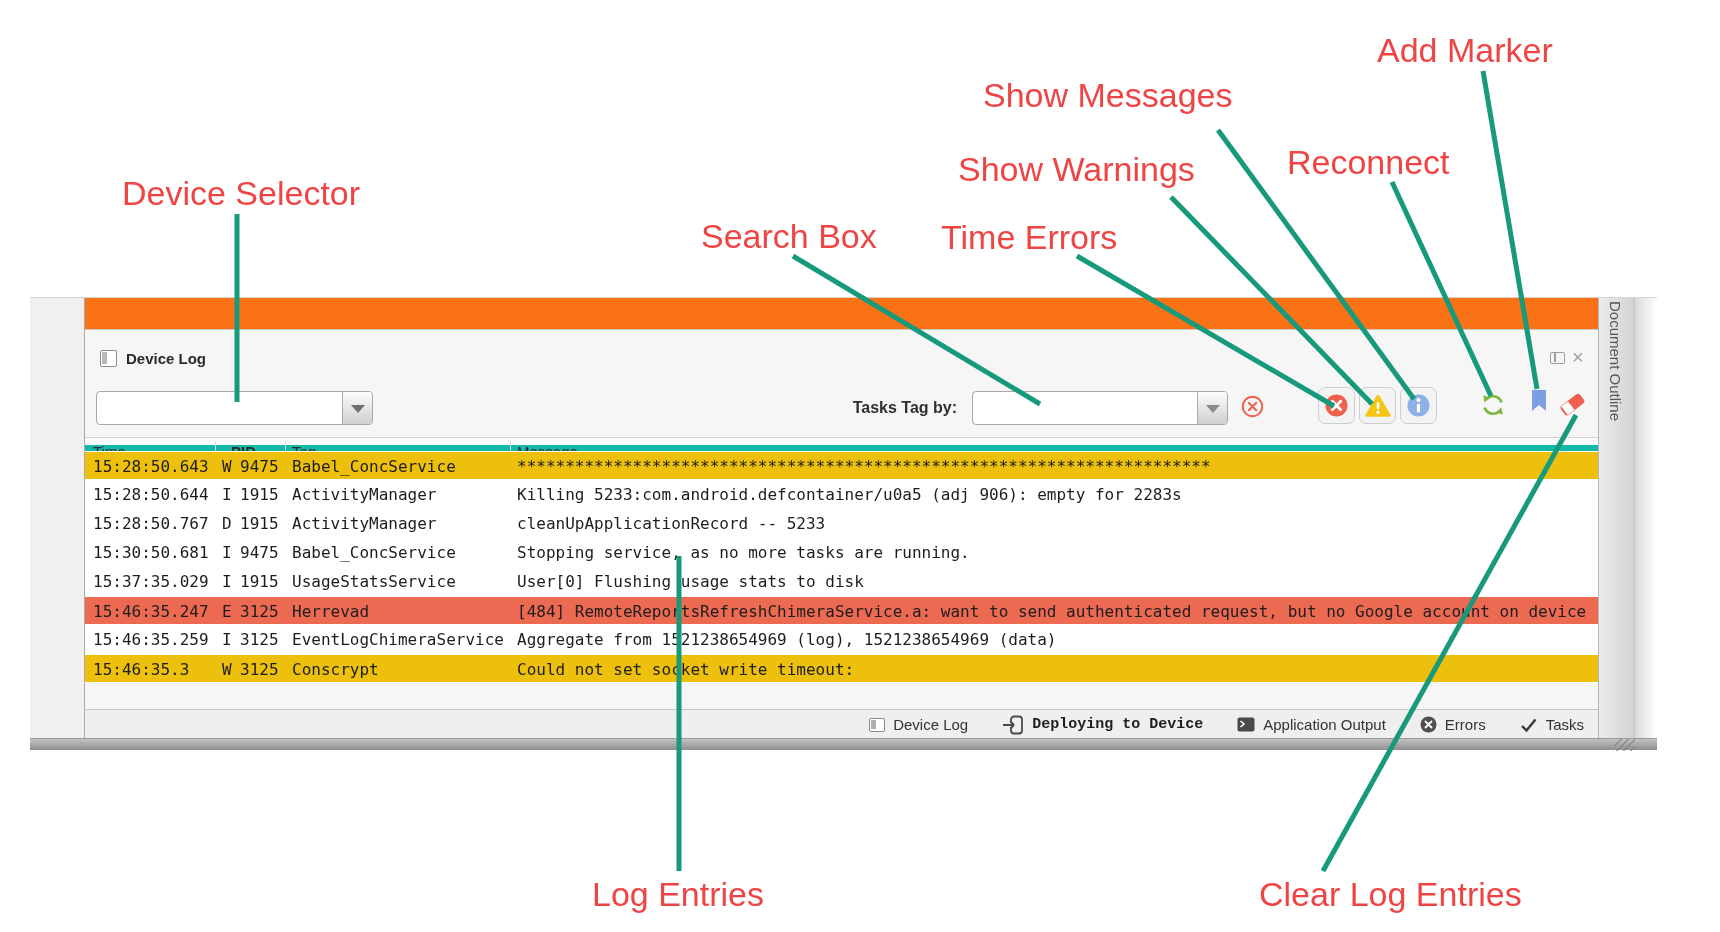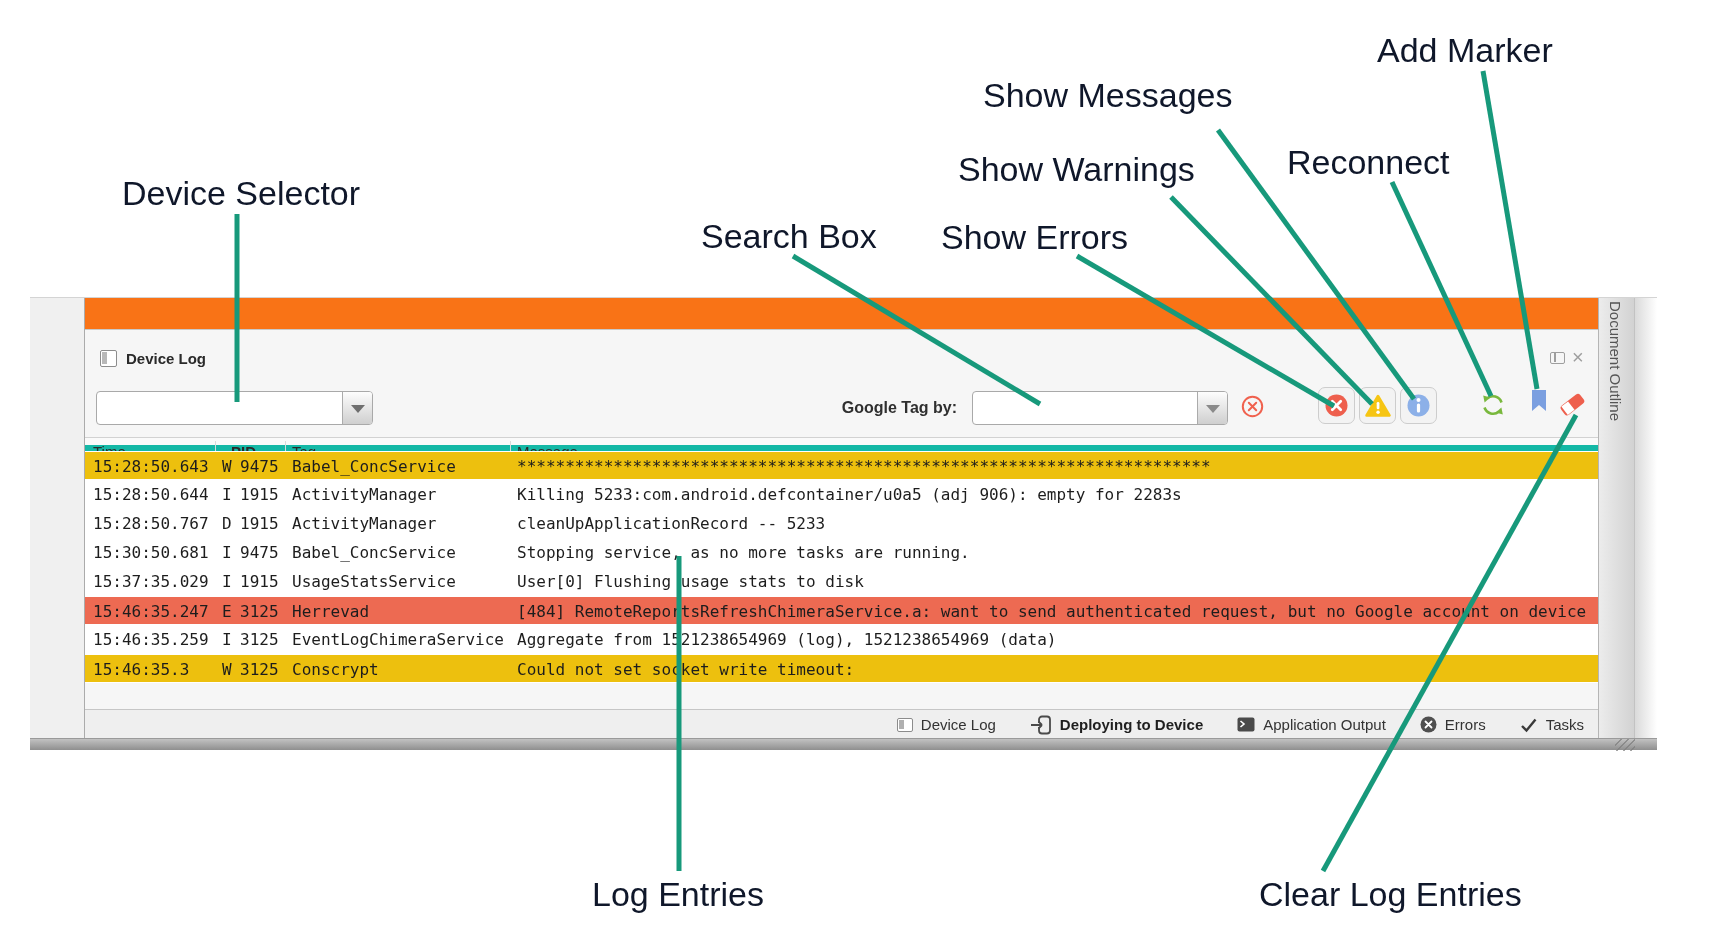--- a/index.html
+++ b/index.html
@@ -1,20 +1,20 @@
 <!DOCTYPE html>
 <html><head>
 <meta charset="utf-8">
 <style>
   * { margin:0; padding:0; box-sizing:border-box; }
   html,body { width:1720px; height:932px; background:#ffffff; overflow:hidden;
               font-family:"Liberation Sans", sans-serif; position:relative; }
 
   
-  .callout { position:absolute; font-size:34px; color:#0f172a; white-space:nowrap;
+  .callout { position:absolute; font-size:34px; color:#ef4444; white-space:nowrap;
              line-height:1.05; z-index:60; }
   #annot-lines { position:absolute; left:0; top:0; width:1720px; height:932px;
                  z-index:55; pointer-events:none; }
 
   
   .window { position:absolute; left:30px; top:297px; width:1627px; height:452px;
             border-top:1px solid #d4d4d4; }
   .left-strip { position:absolute; left:0; top:0; width:55px; height:440px;
                 background:#f0f0f0; border-right:1px solid #ababab; }
   .bottom-strip { position:absolute; left:0; top:440px; width:1627px; height:12px;
@@ -85,21 +85,21 @@
   .c-msg{left:432px; right:2px; overflow:hidden;}
   .h-time{left:8px;} .h-pid{left:146px;font-weight:bold;} .h-tag{left:207px;} .h-msg{left:432px;}
   .sep1{left:130px;} .sep2{left:200px;} .sep3{left:425px;}
 
   
   .statusbar { position:absolute; left:0; top:379px; width:1513px; height:30px;
                background:#efefef; border-top:1px solid #c6c6c6;
                display:flex; justify-content:flex-end; align-items:center;
                gap:34px; padding-right:14px; }
   .sb-item { display:flex; align-items:center; gap:8px; font-size:15px; color:#333; }
-  .sb-item.active { font-weight:bold; color:#1f1f1f; }
+  .sb-item.active { font-weight:bold; color:#1f1f1f;font-family:Liberation Mono, monospace; }
   .mini-split { width:16px; height:14px; border:1.5px solid #8c8c8c; border-radius:2px;
                 position:relative; background:#fff; }
   .mini-split::after { content:""; position:absolute; left:1px; top:1px; width:5px; height:9px; background:#b0b0b0; }
 </style>
 </head>
 <body>
 
 <div class="window">
   <div class="left-strip"></div>
 
@@ -108,21 +108,21 @@
 
       <span class="title-icon"></span>
       <span class="panel-title">Device Log</span>
       <span class="win-split"></span>
       <span class="win-close">×</span>
 
       <div class="combo" id="device-combo">
         <span class="btn"></span>
       </div>
 
-      <span class="filter-label">Google Tag by:</span>
+      <span class="filter-label">Tasks Tag by:</span>
       <div class="combo" id="filter-combo">
         <span class="val" style="font-weight:normal"></span>
         <span class="btn"></span>
       </div>
 
       <span class="plainicon" style="left:1156px; top:65px;">
         <svg width="23" height="23" viewBox="0 0 23 23">
           <circle cx="11.5" cy="11.5" r="9.7" fill="none" stroke="#f0614e" stroke-width="2"></circle>
           <path d="M7.8 7.8 L15.2 15.2 M15.2 7.8 L7.8 15.2" stroke="#f0614e" stroke-width="2" stroke-linecap="round"></path>
         </svg>
@@ -284,21 +284,21 @@
   </div>
   <div class="side-fade"></div>
 
   <div class="bottom-strip">
     <span class="grip"></span>
   </div>
 </div>
 
 <div class="callout" style="left:122px; top:176px;">Device Selector</div>
 <div class="callout" style="left:701px; top:219px;">Search Box</div>
-<div class="callout" style="left:941px; top:220px;">Show Errors</div>
+<div class="callout" style="left:941px; top:220px;">Time Errors</div>
 <div class="callout" style="left:958px; top:152px;">Show Warnings</div>
 <div class="callout" style="left:983px; top:78px;">Show Messages</div>
 <div class="callout" style="left:1287px; top:145px;">Reconnect</div>
 <div class="callout" style="left:1377px; top:33px;">Add Marker</div>
 <div class="callout" style="left:592px; top:877px;">Log Entries</div>
 <div class="callout" style="left:1259px; top:877px;">Clear Log Entries</div>
 
 <svg id="annot-lines">
   <g stroke="#17997b" stroke-width="5" stroke-linecap="butt">
     <line x1="237" y1="214" x2="237" y2="402"></line>

